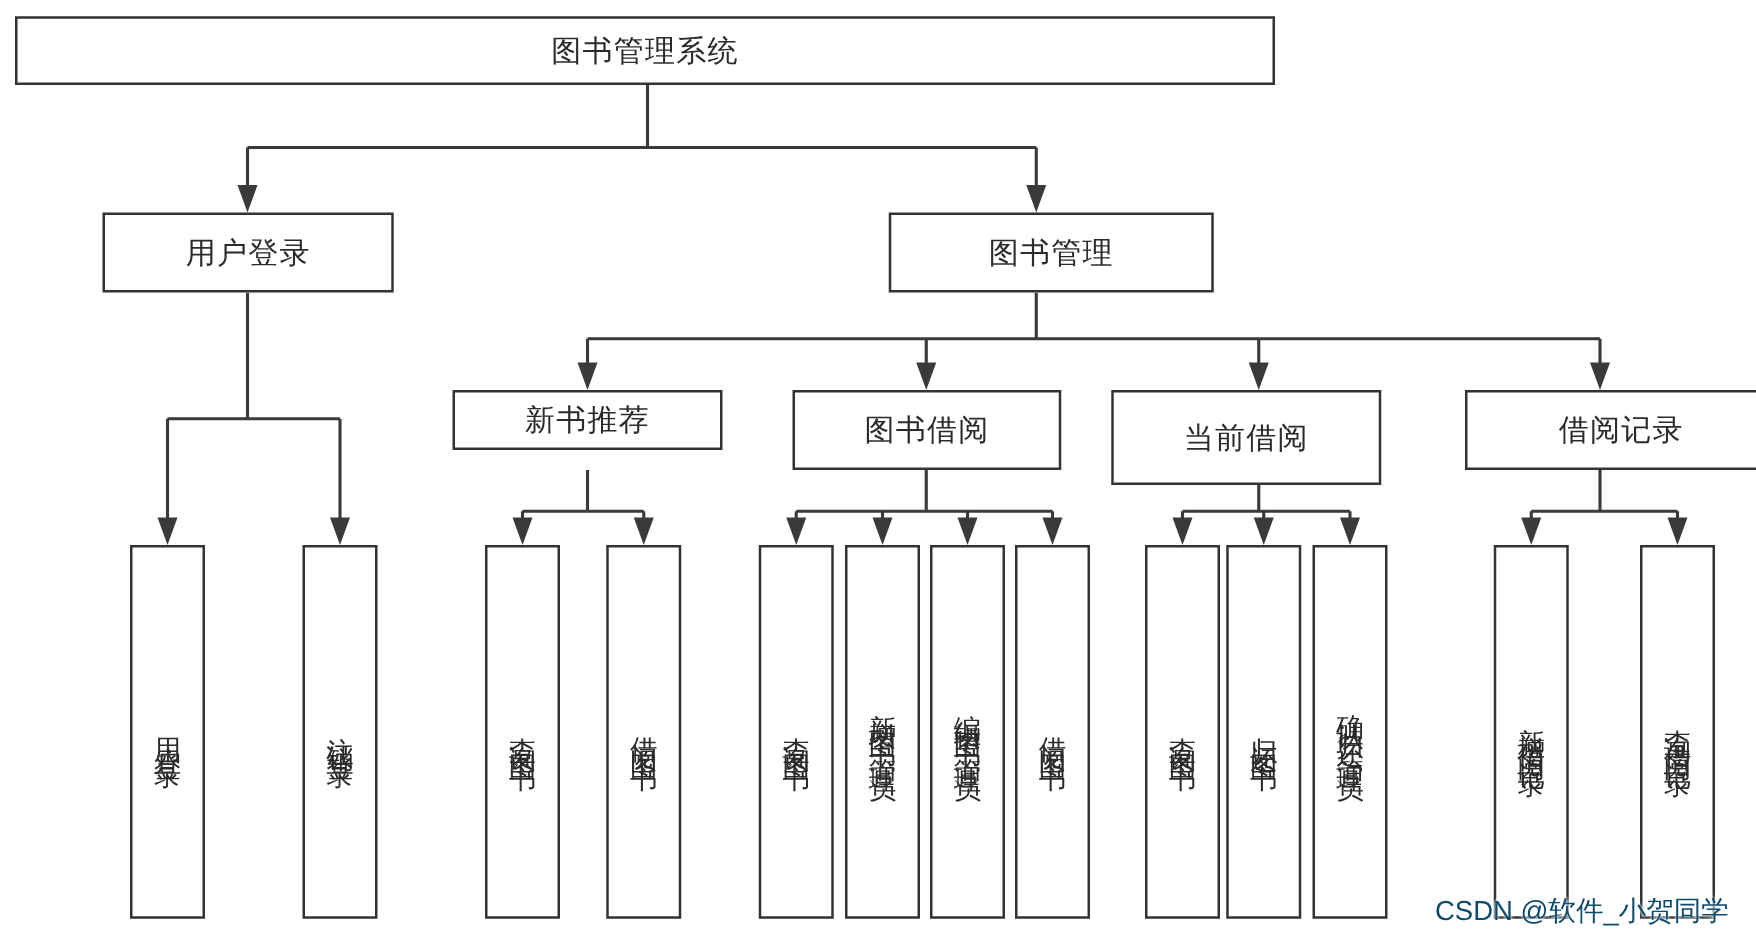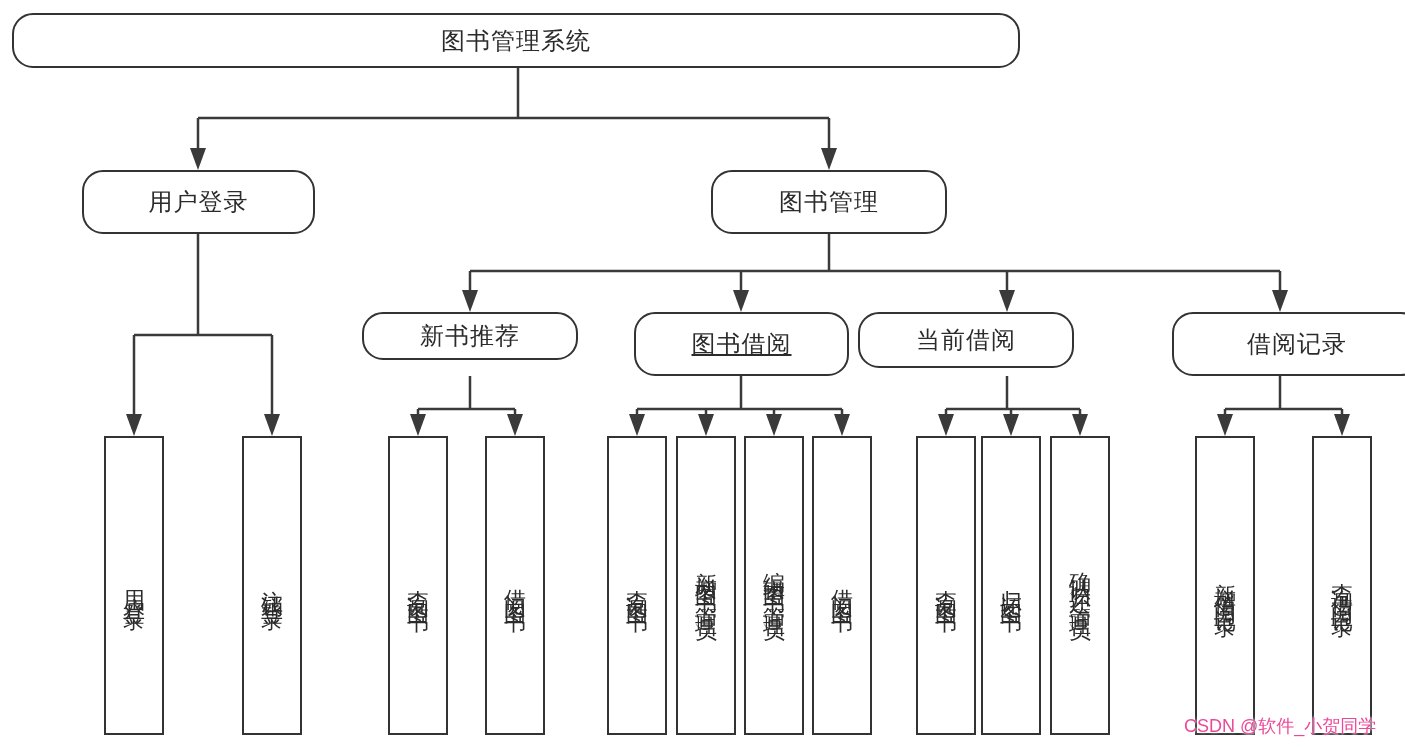--- a/index.html
+++ b/index.html
@@ -28,43 +28,42 @@
     border: 2.5px solid #333333;
     color: #2b2b2b;
     display: flex;
     align-items: center;
     justify-content: center;
     z-index: 2;
   }
   .node.h {
     font-size: 24px;
     letter-spacing: 1px;
-    border-radius: 21px;
   }
   .node.leaf {
     width: 60px;
     top: 436px;
     height: 299px;
   }
   .vtext {
     writing-mode: vertical-rl;
     text-orientation: mixed;
     font-size: 22px;
     letter-spacing: 7px;
     line-height: 1;
     color: #2b2b2b;
     white-space: nowrap;
   }
   .watermark {
     position: absolute;
-    left: 1184px;
+    left: 1148px;
     top: 714px;
     z-index: 3;
-    font-size: 18px;
-    color: #ec4899;
+    font-size: 22px;
+    color: #0c4a6e;
     text-shadow: 0 0 2px #ffffff, 0 0 4px #ffffff;
     white-space: nowrap;
   }
 </style>
 </head>
 <body>
 
 <div class="canvas">
 
   <svg class="connectors" width="1405" height="747" viewBox="0 0 1405 747">
@@ -136,25 +135,25 @@
       <polygon points="1072,414 1088,414 1080,436"></polygon>
 
       <polygon points="1217,414 1233,414 1225,436"></polygon>
       <polygon points="1334,414 1350,414 1342,436"></polygon>
     </g>
   </svg>
 
   <div class="node h" style="left:12px; top:13px; width:1008px; height:55px;">图书管理系统</div>
 
   <div class="node h" style="left:82px; top:170px; width:233px; height:64px;">用户登录</div>
-  <div class="node h" style="left:711px; top:170px; width:236px; height:64px;">图书管理</div>
+  <div class="node h" style="left:711px; top:170px; width:260px; height:64px;">图书管理</div>
 
   <div class="node h" style="left:362px; top:312px; width:216px; height:48px;">新书推荐</div>
-  <div class="node h" style="left:634px; top:312px; width:215px; height:64px;text-decoration:underline;">图书借阅</div>
-  <div class="node h" style="left:858px; top:312px; width:216px; height:56px;">当前借阅</div>
+  <div class="node h" style="left:634px; top:312px; width:215px; height:64px;">图书借阅</div>
+  <div class="node h" style="left:889px; top:312px; width:216px; height:76px;">当前借阅</div>
   <div class="node h" style="left:1172px; top:312px; width:250px; height:64px;">借阅记录</div>
 
   <div class="node leaf" style="left:104px;">
     <span class="vtext">用户登录</span>
   </div>
   <div class="node leaf" style="left:242px;">
     <span class="vtext">注销登录</span>
   </div>
 
   <div class="node leaf" style="left:388px;">

